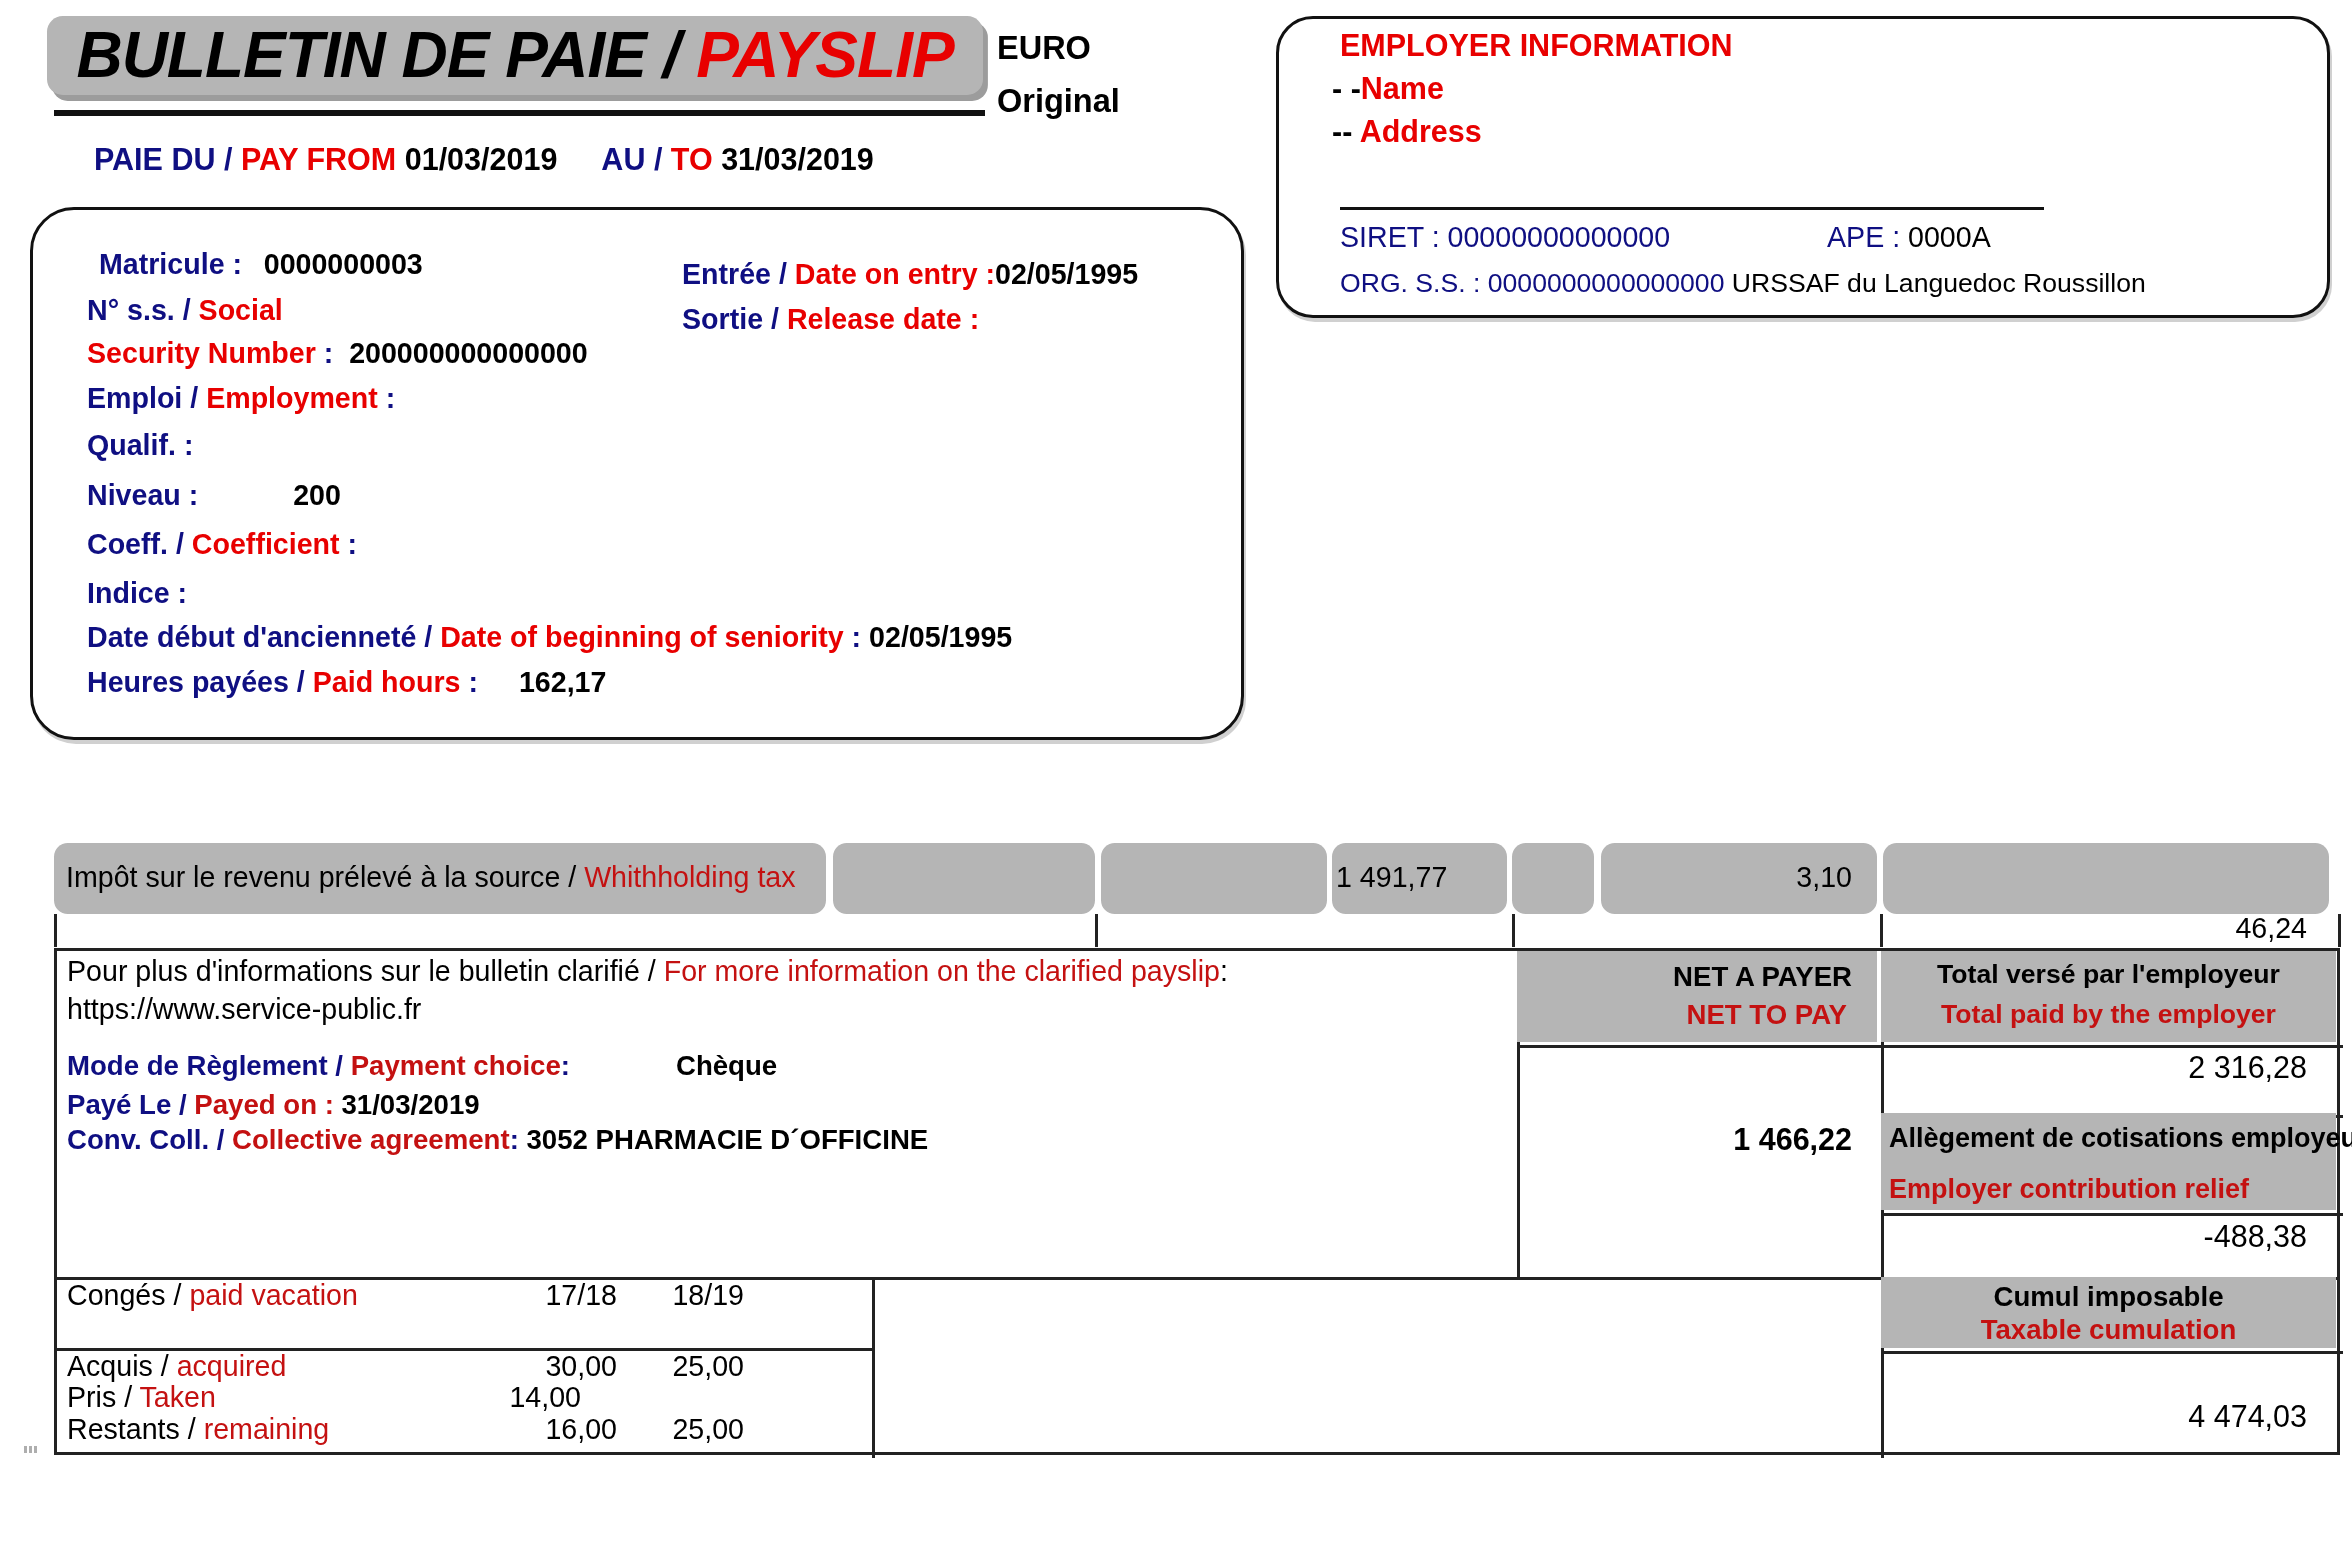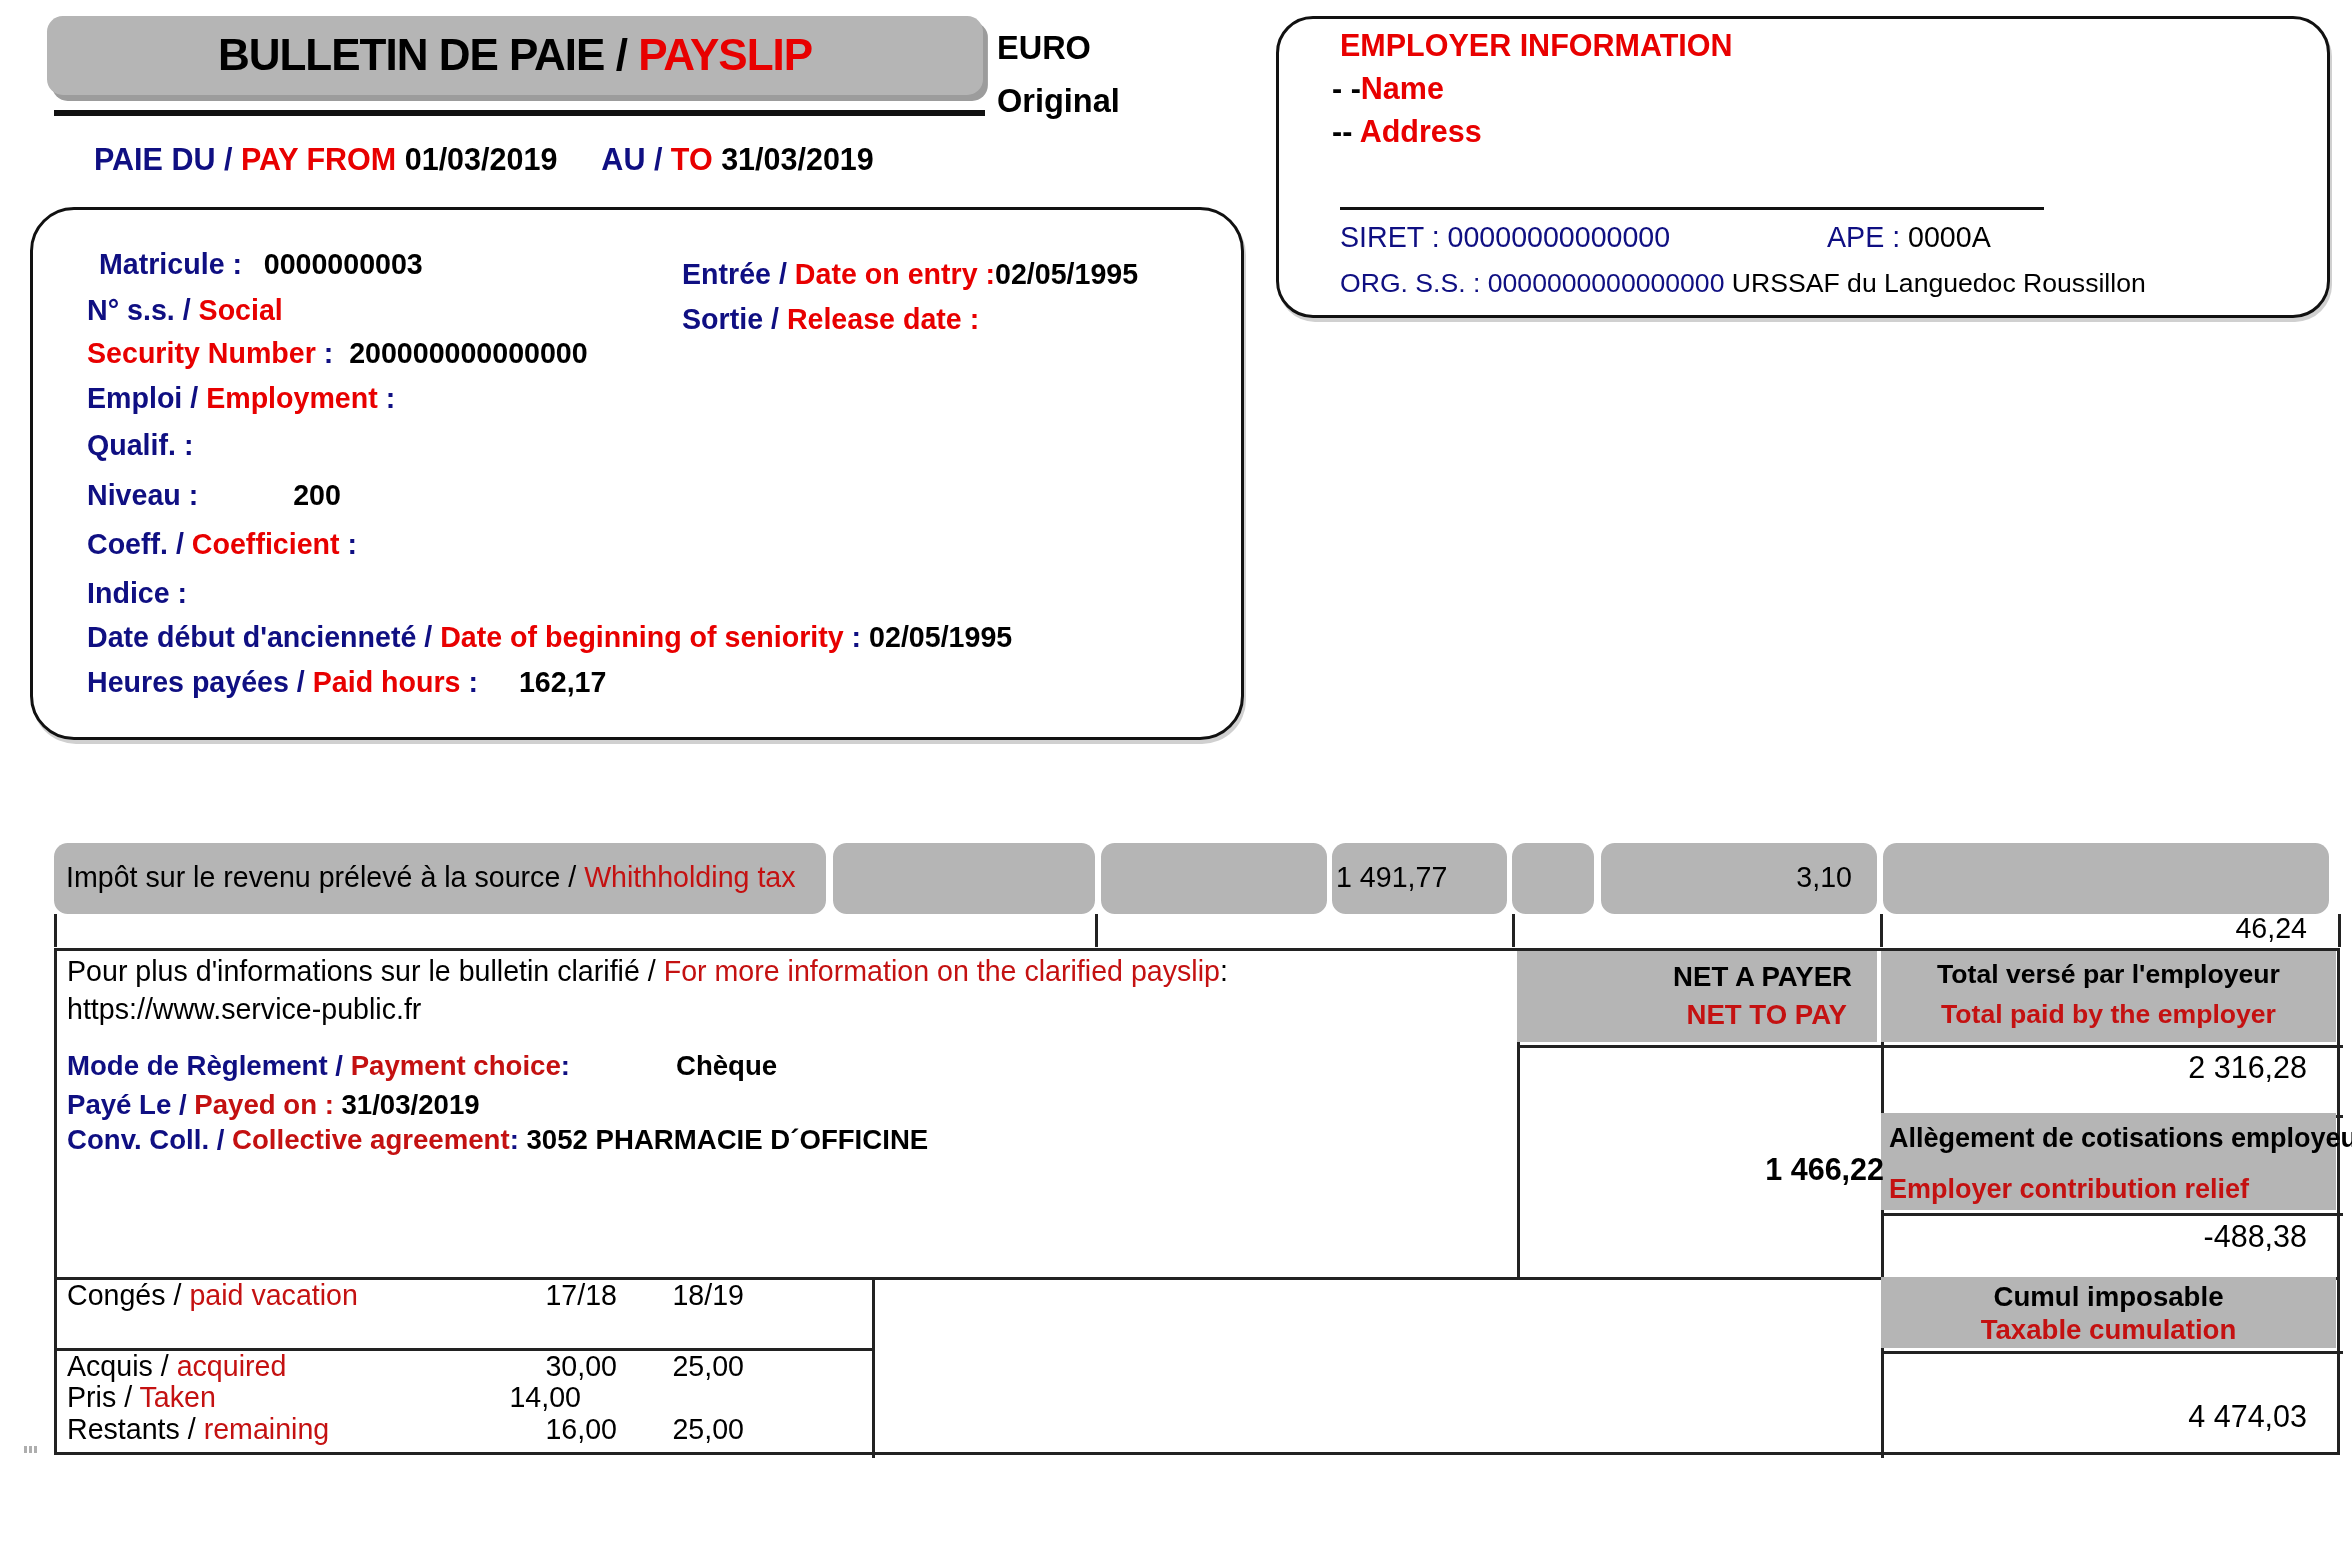--- a/index.html
+++ b/index.html
@@ -13,21 +13,21 @@
   .blk{color:#000;}
   .fs29{font-size:28.6px;}
   .fs28{font-size:27.6px;}
   .fs27{font-size:26.6px;}
   .fs26{font-size:27px;}
   .fs31{font-size:30.5px;}
   .fs33{font-size:32.5px;}
 
   .title-box{position:absolute;left:47px;top:15.8px;width:936px;height:79px;background:#b5b5b5;
              border-radius:15.8px;box-shadow:4.9px 5.9px 0 #9c9c9c;display:flex;align-items:center;justify-content:center;}
-  .title-text{font-size:44px;font-weight:bold;letter-spacing:-1px;}
+  .title-text{font-size:64px;font-weight:bold;letter-spacing:-1px;font-style:italic;}
   .title-underline{position:absolute;left:54px;top:110px;width:931px;height:5.9px;background:#111;}
 
   .rbox{position:absolute;border:3px solid #111;border-radius:44px;background:#fff;box-shadow:2px 3.9px 0 #d0d0d0;}
   .emp-box{left:29.6px;top:207px;width:1208px;height:527px;}
   .er-box{left:1276px;top:15.8px;width:1048px;height:296px;border-radius:37px;}
 
   .hline{position:absolute;background:#111;}
 
   .gbox{position:absolute;top:843px;height:71px;background:#b5b5b5;border-radius:13.8px;}
   .strip-line{position:absolute;top:914px;height:33px;width:3px;background:#222;}
@@ -161,21 +161,21 @@
   </div>
   <div class="abs b fs28" style="left:67px;top:1091px;">
     <span class="navy">Payé Le / </span><span class="dred">Payed on : </span><span class="blk">31/03/2019</span>
   </div>
   <div class="abs b fs28" style="left:67px;top:1126px;">
     <span class="navy">Conv. Coll. / </span><span class="dred">Collective agreement</span><span class="navy">: </span><span class="blk">3052 PHARMACIE D´OFFICINE</span>
   </div>
 
   <div class="abs b fs28 blk right-num" style="left:1517px;top:963px;width:335px;">NET A PAYER</div>
   <div class="abs b fs28 dred right-num" style="left:1517px;top:1001px;width:330px;">NET TO PAY</div>
-  <div class="abs b fs31 blk right-num" style="left:1517px;top:1154px;width:335px;padding-left:32px;">1 466,22</div>
+  <div class="abs b fs31 blk right-num" style="left:1517px;top:1124px;width:335px;">1 466,22</div>
 
   <div class="abs b fs27 blk center" style="left:1881px;top:961px;width:455px;">Total versé par l'employeur</div>
   <div class="abs b fs27 dred center" style="left:1881px;top:1001px;width:455px;">Total paid by the employer</div>
   <div class="abs fs31 blk right-num" style="left:1881px;top:1052px;width:426px;">2 316,28</div>
 
   <div class="abs b fs26 blk" style="left:1889px;top:1125px;">Allègement de cotisations employeur</div>
   <div class="abs b fs26 dred" style="left:1889px;top:1176px;">Employer contribution relief</div>
   <div class="abs fs31 blk right-num" style="left:1881px;top:1221px;width:426px;">-488,38</div>
 
   <div class="abs b fs28 blk center" style="left:1881px;top:1283px;width:455px;">Cumul imposable</div>

